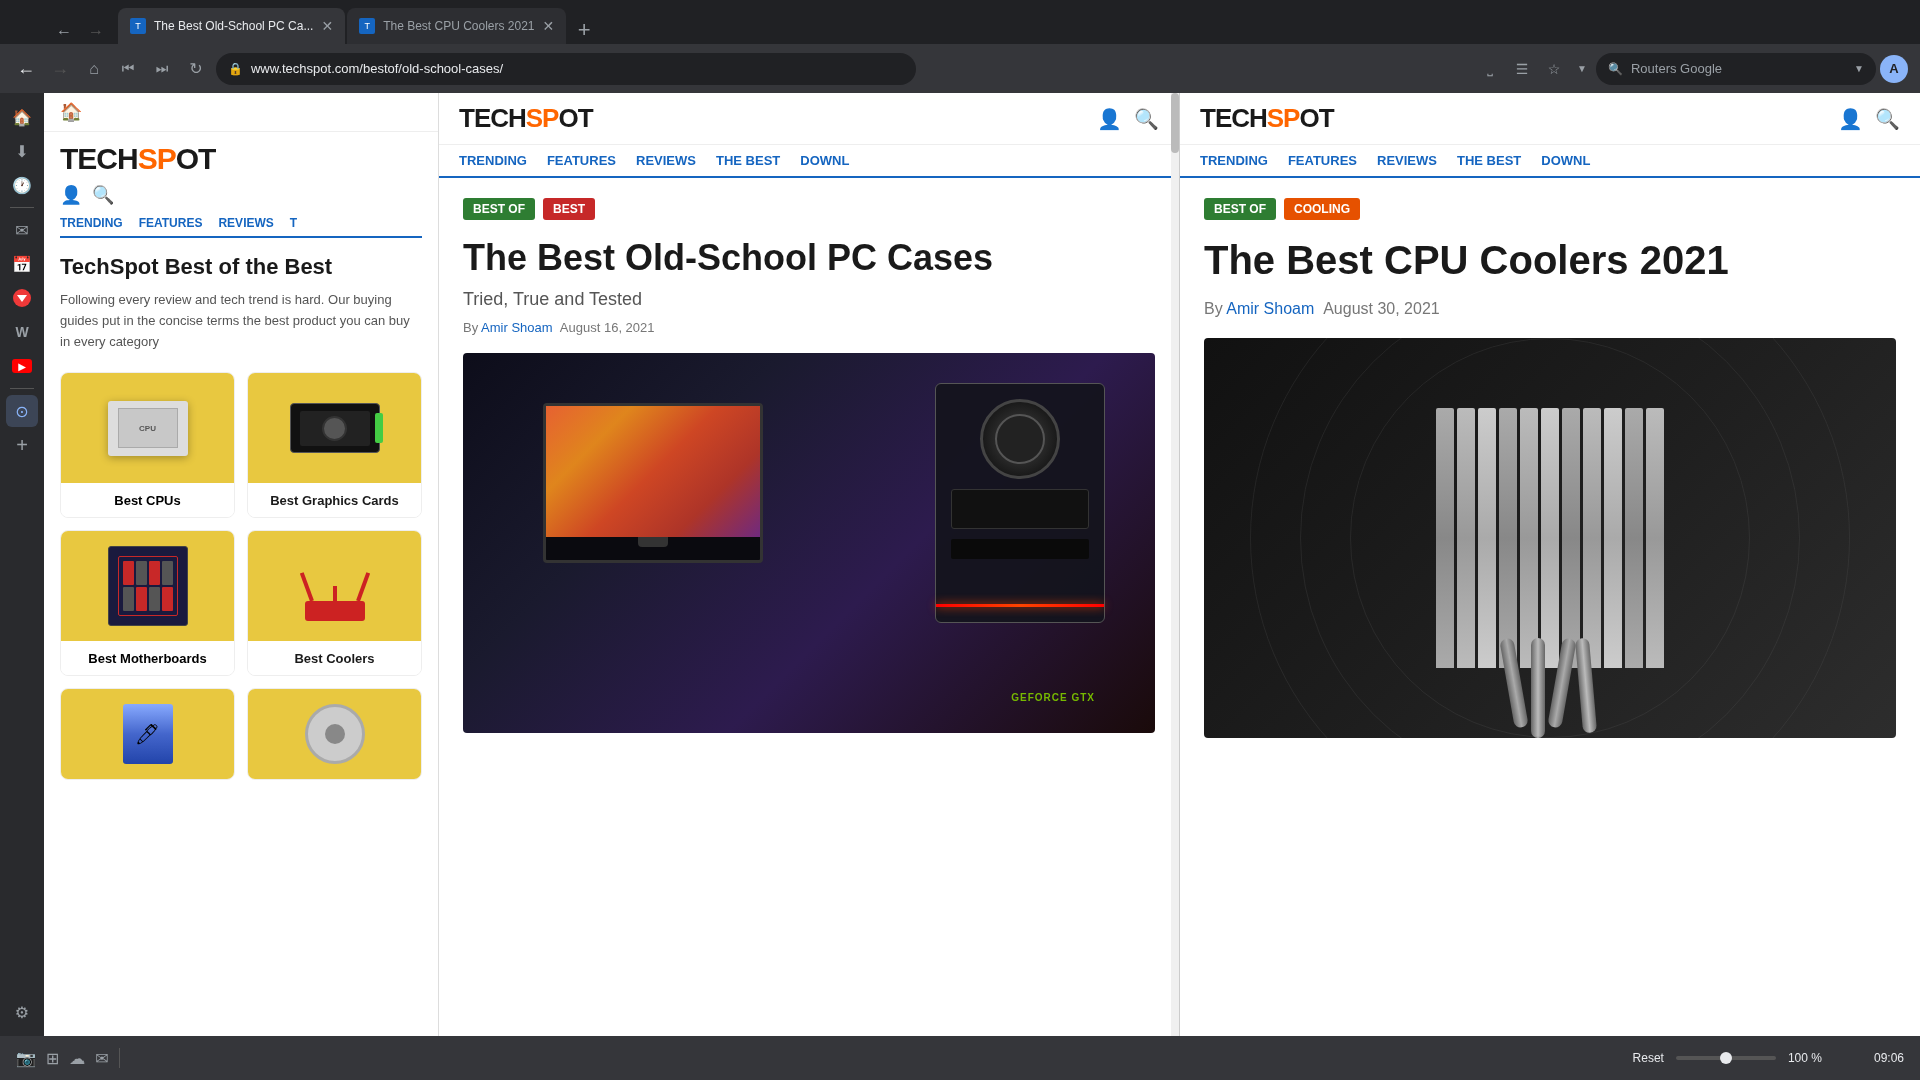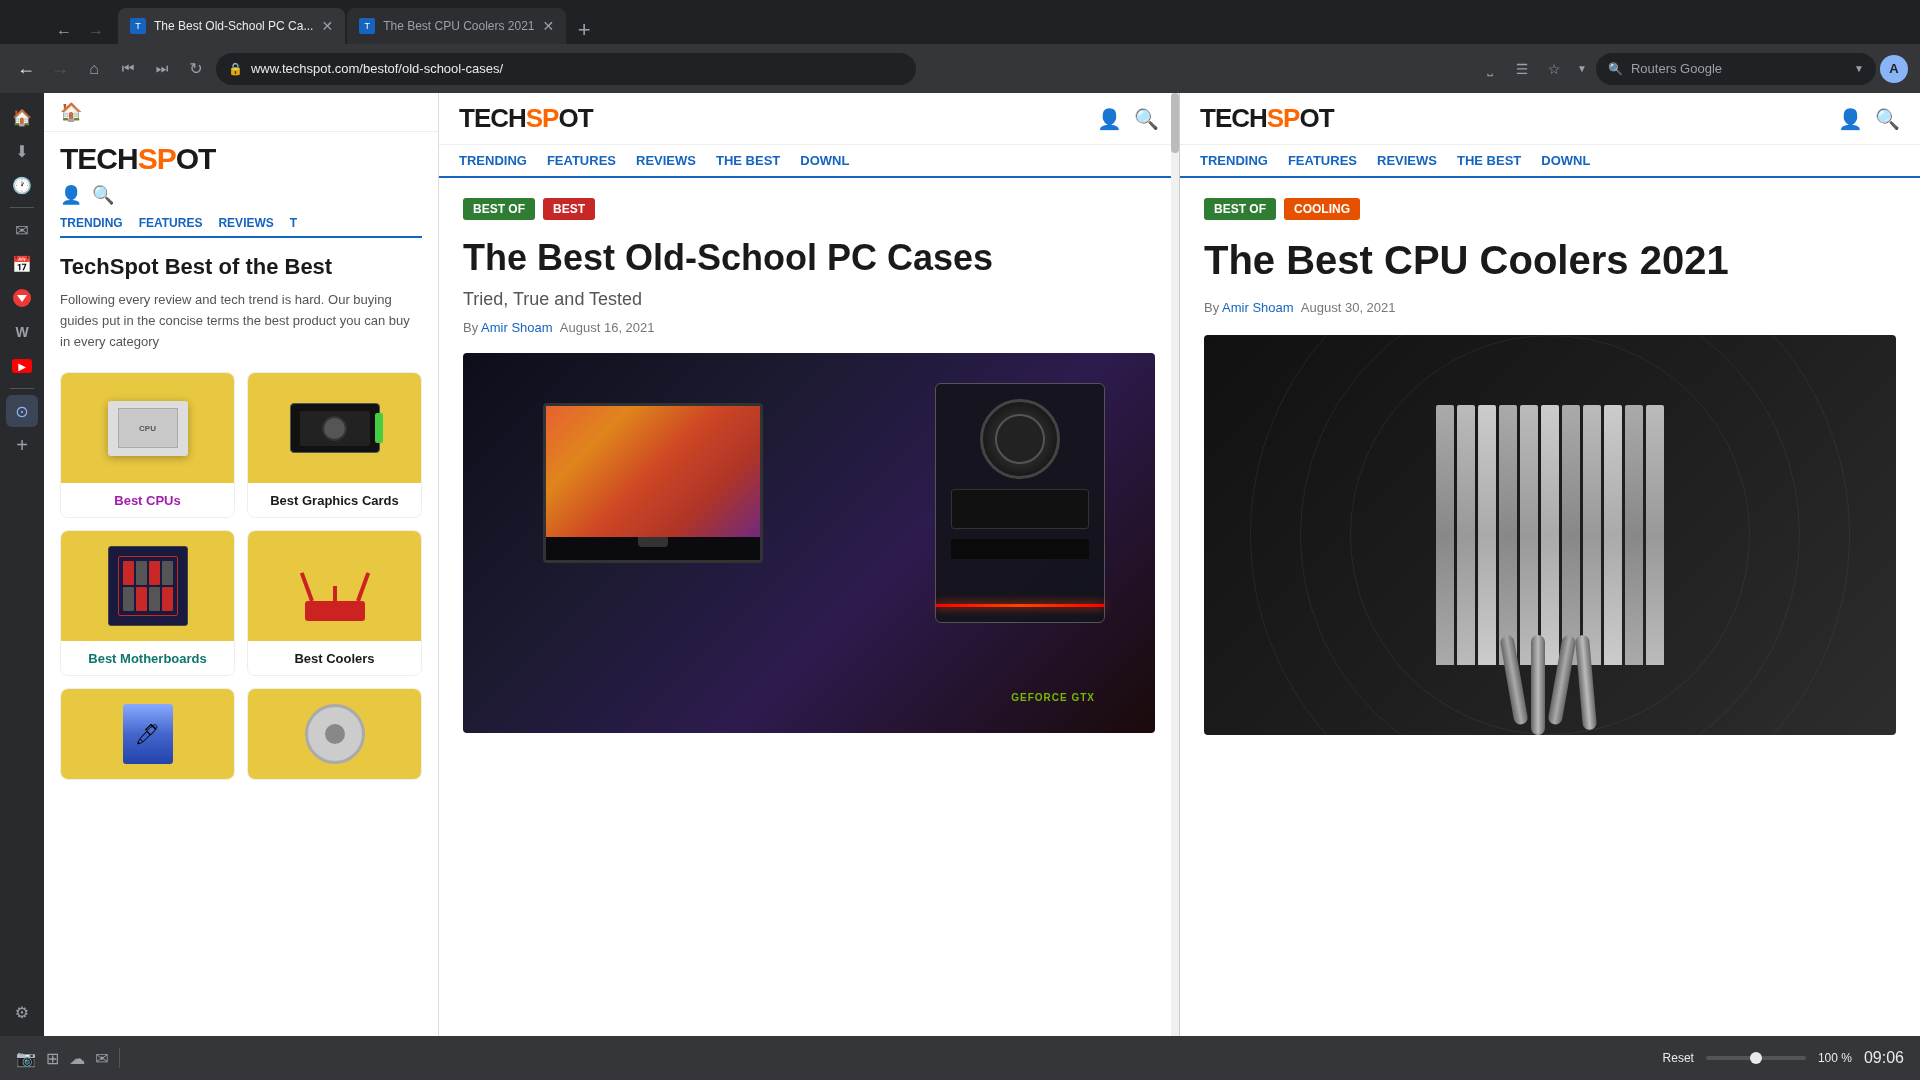--- a/index.html
+++ b/index.html
@@ -117,21 +117,21 @@
 
       <div style="display:grid;grid-template-columns:1fr 1fr;gap:12px;">
 
         <div style="border-radius:8px;overflow:hidden;cursor:pointer;border:1px solid #eee;">
           <div style="width:100%;height:110px;background:#e8c840;display:flex;align-items:center;justify-content:center;">
             <div style="width:80px;height:55px;background:#ddd;border-radius:3px;display:flex;align-items:center;justify-content:center;box-shadow:0 2px 8px rgba(0,0,0,0.3);">
               <div style="width:60px;height:40px;background:#c8c8c8;border:1px solid #aaa;display:flex;align-items:center;justify-content:center;font-size:8px;font-weight:bold;color:#555;">CPU</div>
             </div>
           </div>
           <div style="padding:8px;background:white;text-align:center;">
-            <span style="font-size:13px;font-weight:600;color:#a21caf;">Best CPUs</span>
+            <span style="font-size:13px;font-weight:600;color:#000000;">Best CPUs</span>
           </div>
         </div>
 
         <div style="border-radius:8px;overflow:hidden;cursor:pointer;border:1px solid #eee;">
           <div style="width:100%;height:110px;background:#e8c840;display:flex;align-items:center;justify-content:center;">
             <div style="width:90px;height:50px;background:#111;border-radius:4px;border:1px solid #555;display:flex;align-items:center;justify-content:center;position:relative;">
               <div style="width:70px;height:35px;background:#222;border-radius:2px;display:flex;align-items:center;justify-content:center;">
                 <div style="width:25px;height:25px;background:#555;border-radius:50%;border:2px solid #333;"></div>
               </div>
               <div style="position:absolute;right:-4px;top:50%;transform:translateY(-50%);width:8px;height:30px;background:#4c4;border-radius:2px;"></div>
@@ -151,21 +151,21 @@
                 <div style="background:#c82828;border-radius:1px;"></div>
                 <div style="background:#555;border-radius:1px;"></div>
                 <div style="background:#555;border-radius:1px;"></div>
                 <div style="background:#c82828;border-radius:1px;"></div>
                 <div style="background:#555;border-radius:1px;"></div>
                 <div style="background:#c82828;border-radius:1px;"></div>
               </div>
             </div>
           </div>
           <div style="padding:8px;background:white;text-align:center;">
-            <span style="font-size:13px;font-weight:600;color:#0f766e;">Best Motherboards</span>
+            <span style="font-size:13px;font-weight:600;color:#000000;">Best Motherboards</span>
           </div>
         </div>
 
         <div style="border-radius:8px;overflow:hidden;cursor:pointer;border:1px solid #eee;">
           <div style="width:100%;height:110px;background:#e8c840;display:flex;align-items:center;justify-content:center;">
             <div style="position:relative;width:70px;height:70px;display:flex;align-items:flex-end;justify-content:center;">
               <div style="width:60px;height:20px;background:#cc2222;border-radius:3px;position:relative;">
                 <div style="position:absolute;top:-30px;left:5px;width:4px;height:30px;background:#cc2222;transform:rotate(-20deg);transform-origin:bottom;"></div>
                 <div style="position:absolute;top:-30px;right:5px;width:4px;height:30px;background:#cc2222;transform:rotate(20deg);transform-origin:bottom;"></div>
                 <div style="position:absolute;top:-15px;left:50%;width:4px;height:18px;background:#cc2222;transform:translateX(-50%);"></div>
@@ -268,21 +268,21 @@
       <span style="font-size:13px;font-weight:700;color:#1565c0;padding:8px 0;cursor:pointer;">THE BEST</span>
       <span style="font-size:13px;font-weight:700;color:#1565c0;padding:8px 0;cursor:pointer;">DOWNL</span>
     </div>
 
     <div style="padding:20px 24px;">
       <div style="display:flex;gap:8px;margin-bottom:16px;">
         <span style="padding:4px 10px;border-radius:3px;font-size:12px;font-weight:700;color:white;background:#2e7d32;cursor:pointer;">BEST OF</span>
         <span style="padding:4px 10px;border-radius:3px;font-size:12px;font-weight:700;color:white;background:#e65100;cursor:pointer;">COOLING</span>
       </div>
       <h1 style="font-size:40px;font-weight:900;color:#1a1a1a;line-height:1.2;margin-bottom:16px;">The Best CPU Coolers 2021</h1>
-      <p style="font-size:13px;color:#777;margin-bottom:20px;">
+      <p style="font-size:16px;color:#777;margin-bottom:20px;">
         <span>By</span> <a style="color:#1565c0;text-decoration:none;"><span>Amir Shoam</span></a>&nbsp;&nbsp;<span>August 30, 2021</span>
       </p>
 
       <div style="width:100%;height:400px;background:linear-gradient(135deg, #111 0%, #1e1e1e 50%, #2d2d2d 100%);border-radius:4px;overflow:hidden;position:relative;display:flex;align-items:center;justify-content:center;">
 
         <div style="position:relative;width:280px;height:320px;display:flex;align-items:center;justify-content:center;">
 
           <div style="display:flex;gap:3px;align-items:stretch;height:260px;">
             <div style="width:18px;background:linear-gradient(to bottom, #aaa, #888, #aaa);border-radius:2px 2px 0 0;"></div>
             <div style="width:18px;background:linear-gradient(to bottom, #bbb, #999, #bbb);border-radius:2px 2px 0 0;"></div>
@@ -321,15 +321,15 @@
   <div style="width:1px;height:20px;background:#555;"></div>
 
   <div style="margin-left:auto;display:flex;align-items:center;gap:12px;">
     <span style="font-size:12px;color:#e8eaed;cursor:pointer;">Reset</span>
     <div style="display:flex;align-items:center;gap:6px;">
       <div style="width:100px;height:4px;background:#555;border-radius:2px;position:relative;cursor:pointer;">
         <div style="position:absolute;left:50%;top:-4px;width:12px;height:12px;background:#e8eaed;border-radius:50%;transform:translateX(-50%);"></div>
       </div>
     </div>
     <span style="font-size:12px;color:#e8eaed;">100 %</span>
-    <span style="font-size:16px;color:#e8eaed;">09:06</span>
+    <span style="font-size:12px;color:#e8eaed;margin-left:40px;">09:06</span>
   </div>
 </div>
 
 </body></html>

